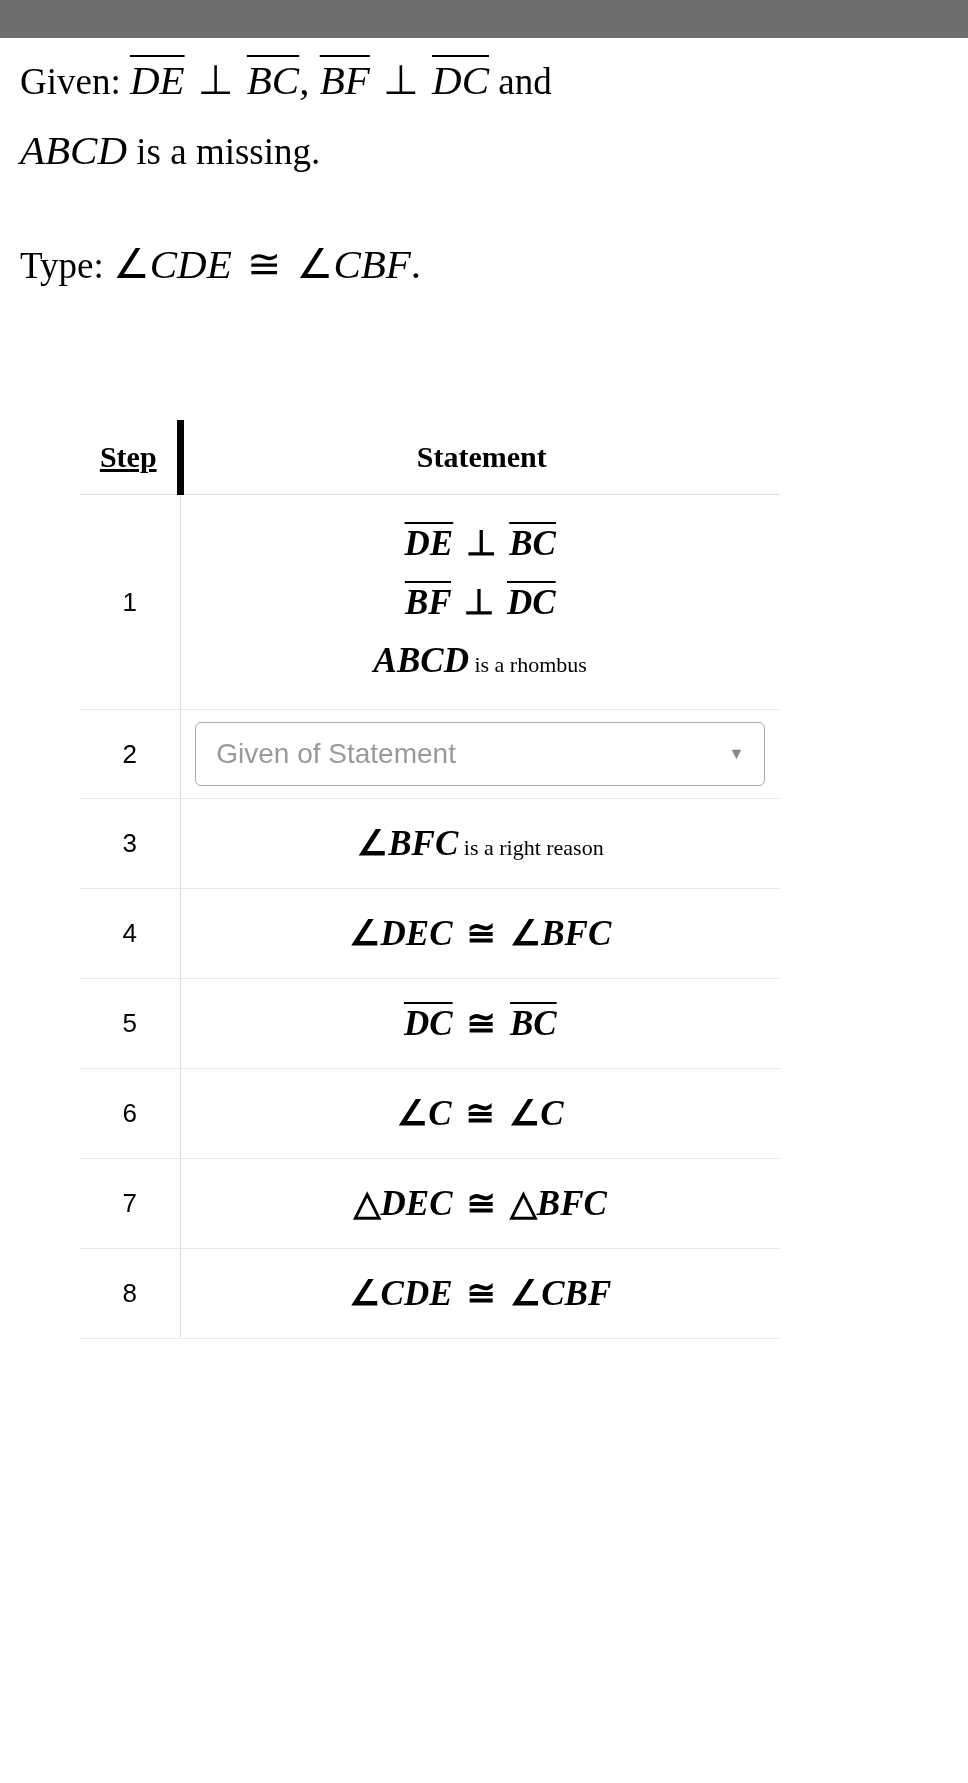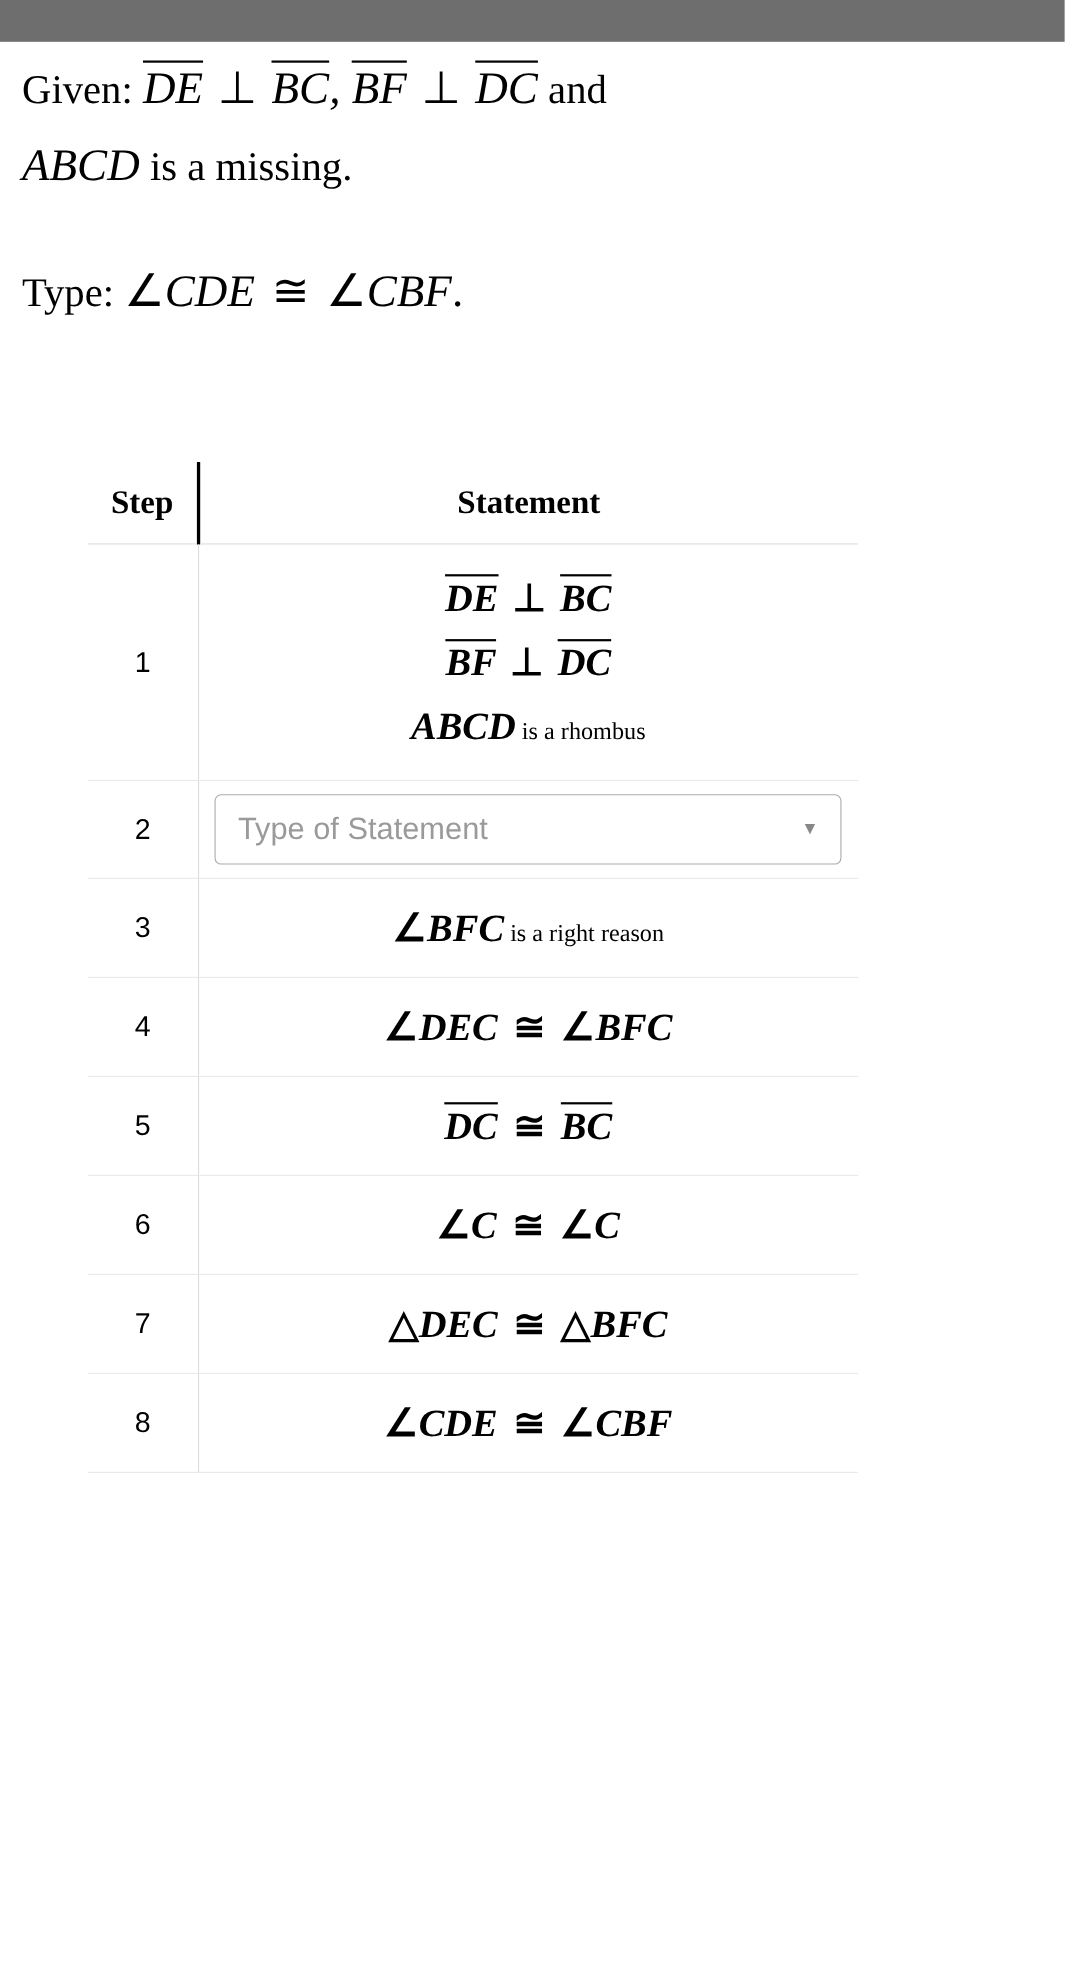--- a/index.html
+++ b/index.html
@@ -51,22 +51,23 @@
     font-family: Georgia, 'Times New Roman', serif;
   }
   .proof-table th {
     font-size: 30px;
     font-weight: bold;
     padding: 20px 14px;
     text-align: center;
     border-bottom: 1px solid #ddd;
   }
   .proof-table th.step-col {
-    border-right: 3px solid #000000;
+    border-right: 7px solid #000000;
     width: 100px;
+    text-decoration: underline;
   }
   .proof-table th.stmt-col {
     width: 600px;
   }
   .proof-table td {
     border-bottom: 1px solid #e8e8e8;
     text-align: center;
     font-size: 32px;
     padding: 24px 10px;
   }
@@ -189,21 +190,21 @@
             <div>
               <span class="stmt-math">ABCD</span><span class="stmt-text"> is a rhombus</span>
             </div>
           </div>
         </td>
       </tr>
       <tr>
         <td class="step-cell">2</td>
         <td style="padding:12px 10px;">
           <div class="dropdown">
-            <span class="dropdown-placeholder">Type of Statement</span>
+            <span class="dropdown-placeholder">Given of Statement</span>
             <span class="dropdown-caret">▼</span>
           </div>
         </td>
       </tr>
       <tr>
         <td class="step-cell">3</td>
         <td>
           <span class="stmt-math angle">∠</span><span class="stmt-math">BFC</span><span class="stmt-text"> is a right reason</span>
         </td>
       </tr>

